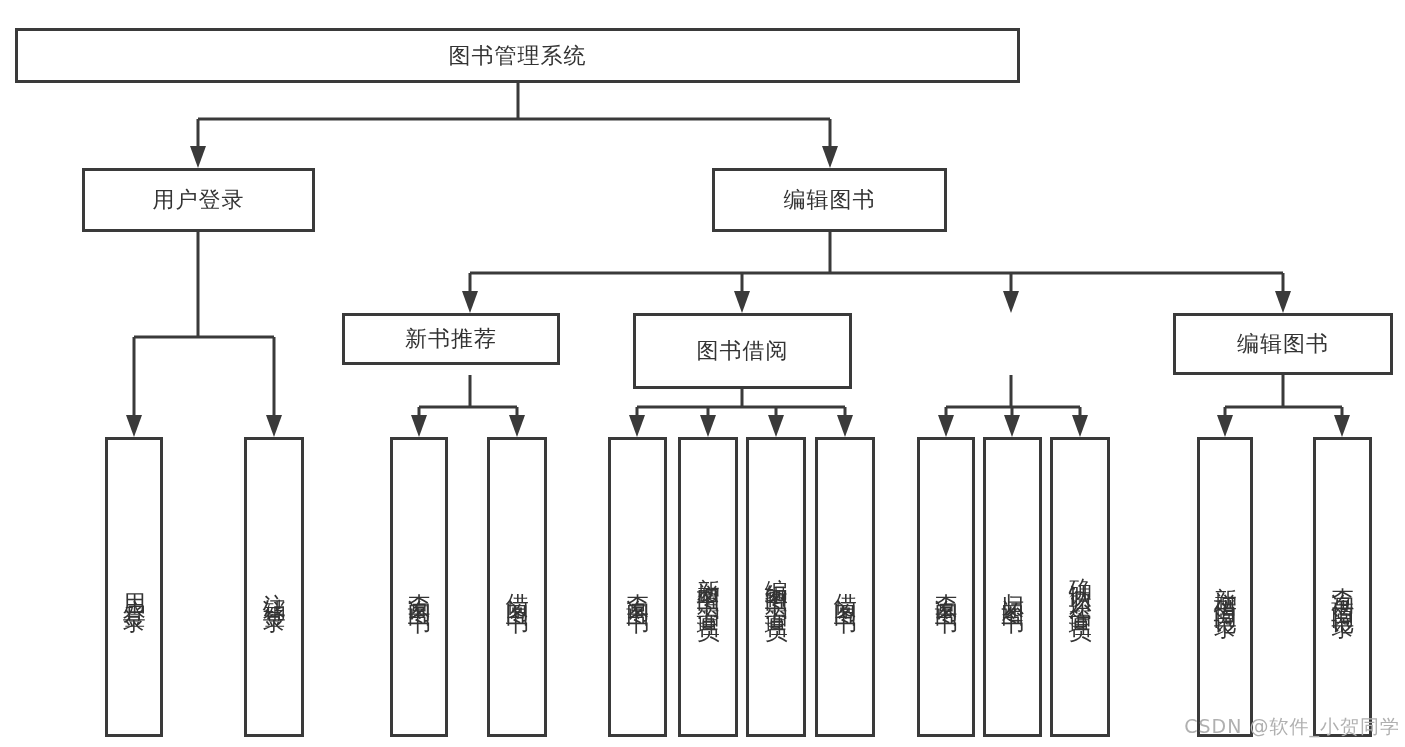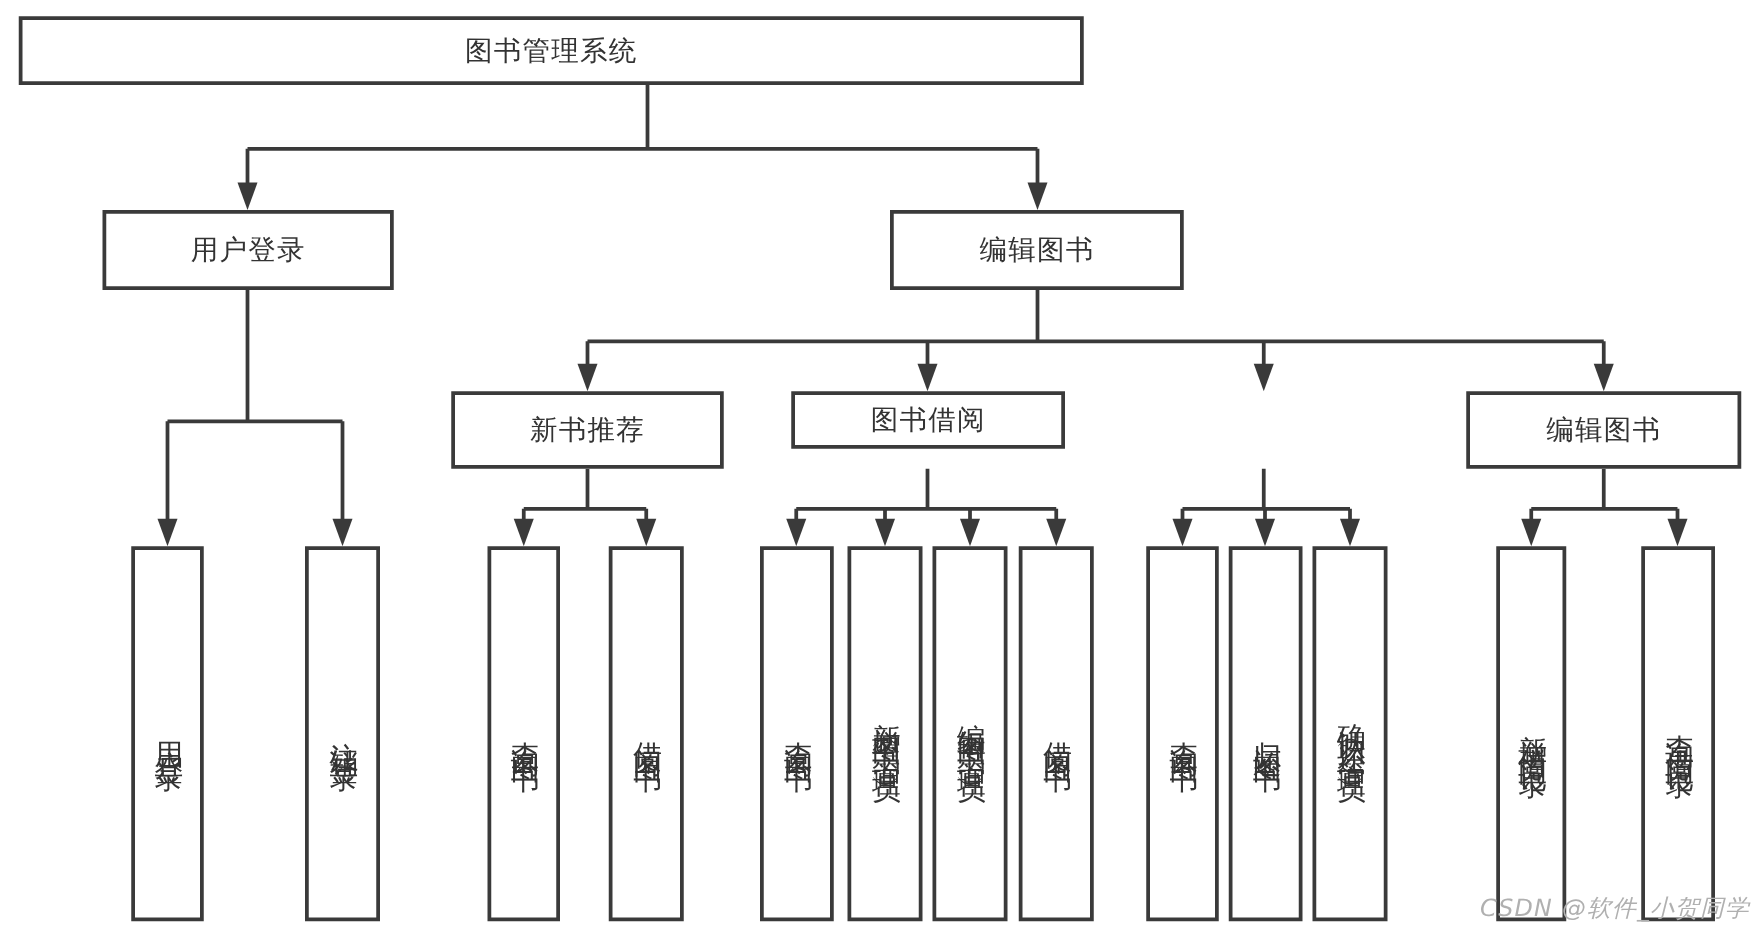--- a/index.html
+++ b/index.html
@@ -46,21 +46,20 @@
   }
   .watermark {
     position: absolute;
     right: 5px;
     top: 714px;
     font-size: 19px;
     letter-spacing: 1px;
     color: #b0b0b0;
     z-index: 5;
     white-space: nowrap;
-    font-style: italic;
   }
 </style>
 </head>
 <body>
 
 <div class="canvas">
 
   <svg class="connectors" width="1405" height="747" viewBox="0 0 1405 747" xmlns="http://www.w3.org/2000/svg">
     <g stroke="#3a3a3a" stroke-width="3" fill="none">
 
@@ -97,35 +96,35 @@
       <polygon points="768,415 784,415 776,437"></polygon>
       <polygon points="837,415 853,415 845,437"></polygon>
       <polygon points="938,415 954,415 946,437"></polygon>
       <polygon points="1004,415 1020,415 1012,437"></polygon>
       <polygon points="1072,415 1088,415 1080,437"></polygon>
       <polygon points="1217,415 1233,415 1225,437"></polygon>
       <polygon points="1334,415 1350,415 1342,437"></polygon>
     </g>
   </svg>
 
-  <div class="node h" style="left:15px;top:13px;width:852px;height:55px">
+  <div class="node h" style="left:15px;top:28px;width:1005px;height:55px">
     <span class="label">图书管理系统</span>
   </div>
 
   <div class="node h" style="left:82px;top:168px;width:233px;height:64px">
     <span class="label">用户登录</span>
   </div>
   <div class="node h" style="left:712px;top:168px;width:235px;height:64px">
     <span class="label">编辑图书</span>
   </div>
 
-  <div class="node h" style="left:361px;top:313px;width:218px;height:62px">
+  <div class="node h" style="left:342px;top:313px;width:218px;height:52px">
     <span class="label">新书推荐</span>
   </div>
-  <div class="node h" style="left:633px;top:313px;width:219px;height:46px">
+  <div class="node h" style="left:633px;top:313px;width:219px;height:76px">
     <span class="label">图书借阅</span>
   </div>
   <div class="node h" style="left:1173px;top:313px;width:220px;height:62px">
     <span class="label">编辑图书</span>
   </div>
 
   <div class="node v" style="left:105px;top:437px;width:58px;height:300px">
     <span class="label">用户登录</span>
   </div>
   <div class="node v" style="left:244px;top:437px;width:60px;height:300px">

